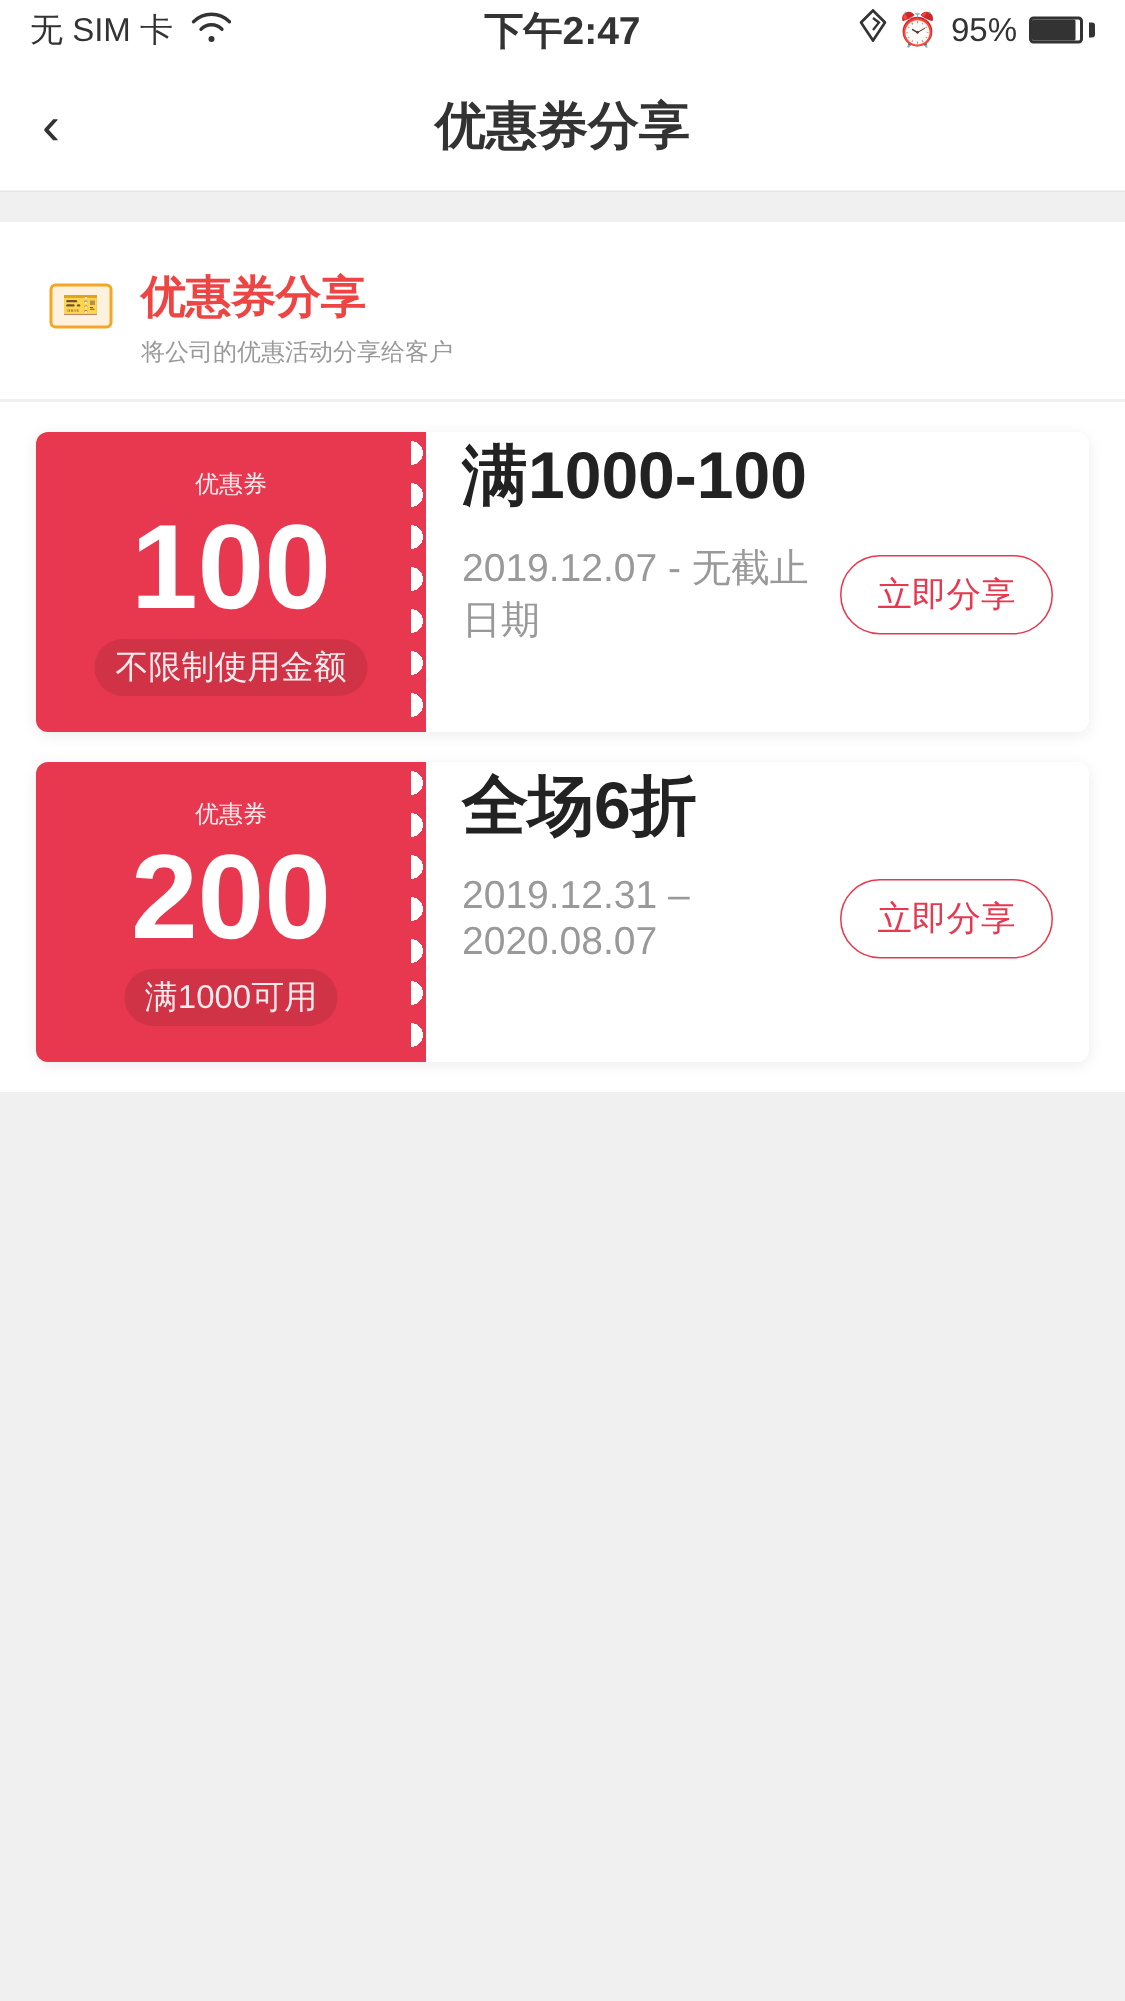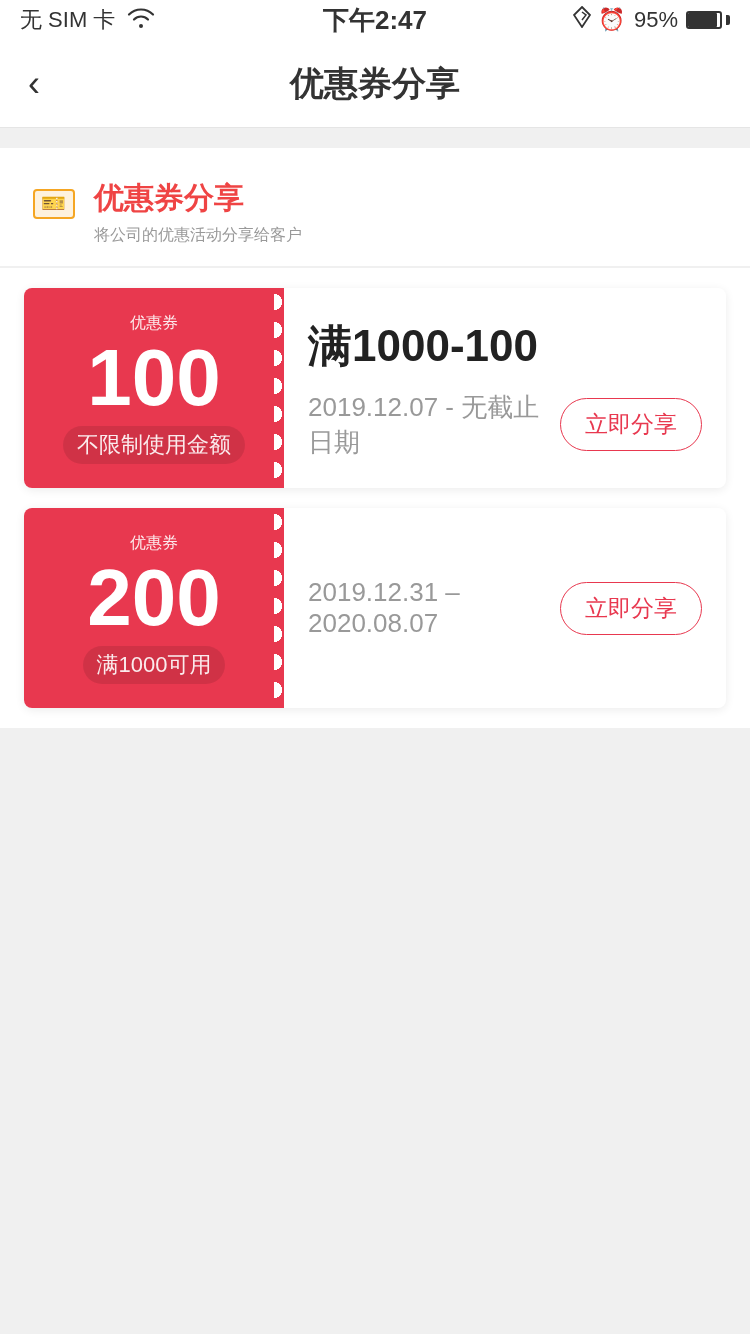--- a/index.html
+++ b/index.html
@@ -190,21 +190,21 @@
       background: rgba(0,0,0,0.1);
       padding: 4px 14px;
       border-radius: 20px;
     }
 
     
     .coupon-right {
       flex: 1;
       display: flex;
       flex-direction: column;
-      justify-content: center;
+      justify-content: flex-start;
       padding: 0 24px;
       gap: 14px;
     }
     .coupon-name {
       font-size: 44px;
       font-weight: 700;
       color: #222;
     }
     .coupon-date-row {
       display: flex;
@@ -305,20 +305,21 @@
     </div>
   </div>
 
   <div class="coupon-card">
     <div class="coupon-left">
       <span class="coupon-label">优惠券</span>
       <span class="coupon-amount">200</span>
       <span class="coupon-condition">满1000可用</span>
     </div>
     <div class="coupon-right">
+      <span class="coupon-name">全场6折</span>
       <div class="coupon-date-row">
         <span class="coupon-date">2019.12.31 – 2020.08.07</span>
         <button class="share-btn">立即分享</button>
       </div>
     </div>
   </div>
 
 </div>
 
 <div class="bottom-area"></div>

